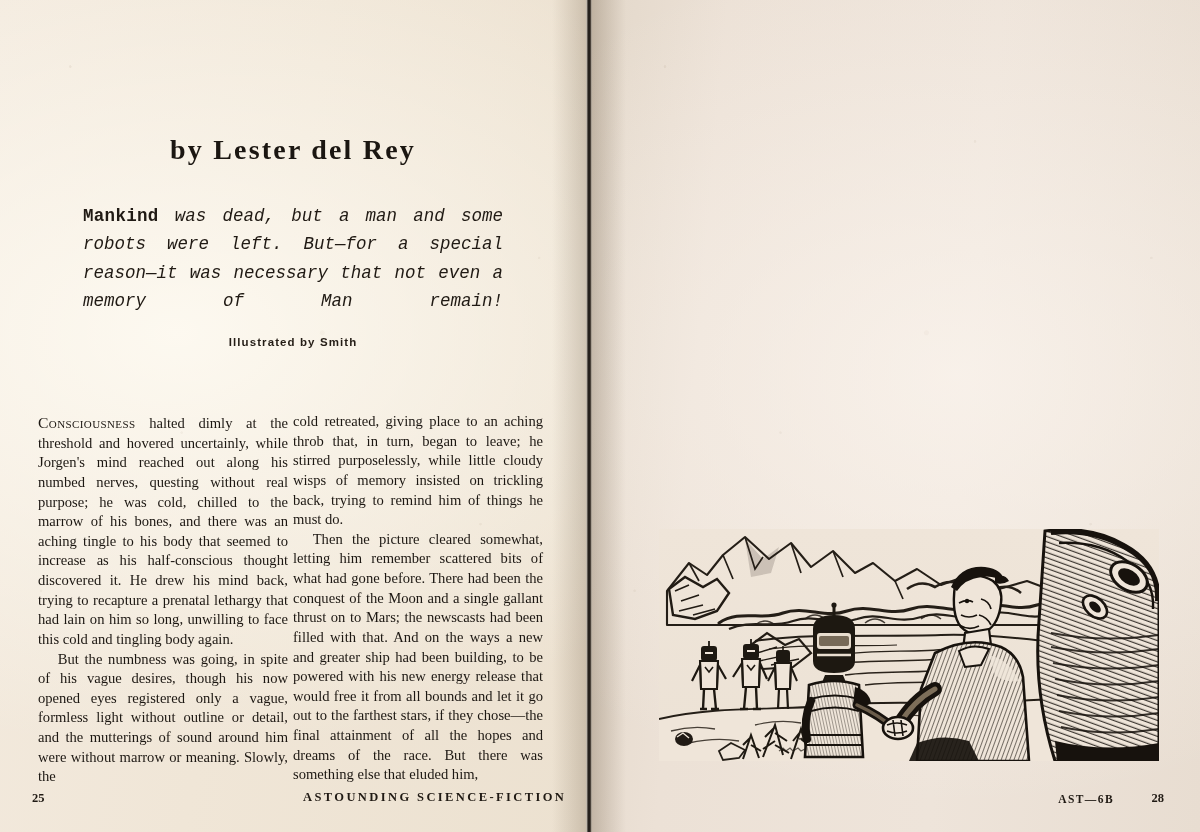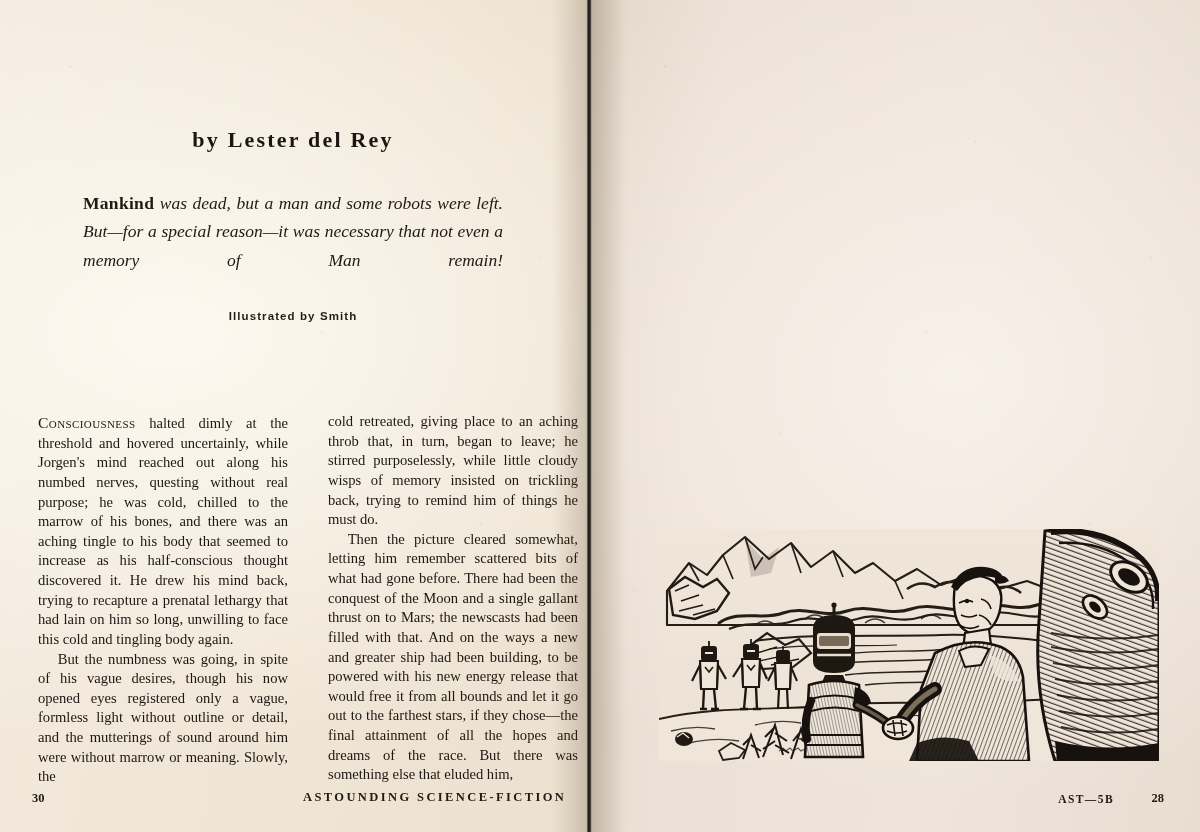--- a/index.html
+++ b/index.html
@@ -84,57 +84,57 @@
     font-family: "Liberation Serif", serif;
     font-weight: bold;
     font-size: 47px;
     line-height: 1.32;
     color: #17120e;
     letter-spacing: 1.2px;
     margin: 0;
     padding: 0 60px;
   }
   .byline {
-    margin-top: 27px;
-    font-family: "Liberation Serif", serif;
-    font-weight: bold;
-    font-size: 22px;
+    margin-top: 34px;
+    font-family: "Liberation Serif", serif;
+    font-weight: bold;
+    font-size: 28px;
     letter-spacing: 2.2px;
     color: #1b1611;
   }
   .blurb {
     margin: 36px auto 8px auto;
     width: 420px;
-    font-family: Liberation Serif, serif;
+    font-family: Liberation Mono, monospace;
     font-style: italic;
     font-size: 17.5px;
     line-height: 1.62;
     color: #201a14;
     text-align: justify;
     text-align-last: justify;
   }
   .blurb b {
     font-style: normal;
     font-weight: bold;
     letter-spacing: .3px;
   }
   .illus-credit {
-    margin-top: 36px;
+    margin-top: 21px;
     font-family: "Liberation Sans", sans-serif;
     font-weight: bold;
     font-size: 11.5px;
     letter-spacing: 1.1px;
     color: #241d16;
   }
 
   
   .columns {
     position: absolute;
     display: flex;
-    gap: 40px;
+    gap: 5px;
   }
   .col {
     font-family: "Liberation Serif", serif;
     font-size: 14.6px;
     line-height: 1.345;
     color: #1c1712;
     text-align: justify;
     hyphens: manual;
   }
   .col p { margin: 0; text-indent: 1.35em; }
@@ -205,33 +205,33 @@
       <div class="col" id="lp-col-1">
         <p class="first"><span class="smallcaps">Consciousness</span><span> halted dimly at the threshold and hovered uncertainly, while Jorgen's mind reached out along his numbed nerves, questing without real purpose; he was cold, chilled to the marrow of his bones, and there was an aching tingle to his body that seemed to increase as his half-conscious thought discovered it. He drew his mind back, trying to recapture a prenatal lethargy that had lain on him so long, unwilling to face this cold and tingling body again.</span></p>
         <p>But the numbness was going, in spite of his vague desires, though his now opened eyes registered only a vague, formless light without outline or detail, and the mutterings of sound around him were without marrow or meaning. Slowly, the</p>
       </div>
       <div class="col" id="lp-col-2">
         <p class="cont">cold retreated, giving place to an aching throb that, in turn, began to leave; he stirred purposelessly, while little cloudy wisps of memory insisted on trickling back, trying to remind him of things he must do.</p>
         <p>Then the picture cleared somewhat, letting him remember scattered bits of what had gone before. There had been the conquest of the Moon and a single gallant thrust on to Mars; the newscasts had been filled with that. And on the ways a new and greater ship had been building, to be powered with his new energy release that would free it from all bounds and let it go out to the farthest stars, if they chose—the final attainment of all the hopes and dreams of the race. But there was something else that eluded him,</p>
       </div>
     </div>
 
-    <div class="folio" id="lp-folio">30</div>
+    <div class="folio" id="lp-folio">25</div>
     <div class="footer" id="lp-footer">ASTOUNDING SCIENCE-FICTION</div>
 
     <div class="edge-shadow-left"></div>
   </div>
 
   <div class="gutter"></div>
 
   <div class="page page-right">
     <div class="grain"></div>
     <div class="edge-shadow-right"></div>
 
-    <div id="rp-sig">AST—5B</div>
+    <div id="rp-sig">AST—6B</div>
     <div class="folio" id="rp-folio">28</div>
   </div>
 
   <div id="illustration">
     <svg viewBox="0 0 500 232" preserveAspectRatio="none" aria-hidden="true">
       <defs>
         <linearGradient id="skyg" x1="0" y1="0" x2="0" y2="1">
           <stop offset="0%" stop-color="#efe5d9"></stop>
           <stop offset="100%" stop-color="#ece2d5"></stop>
         </linearGradient>

